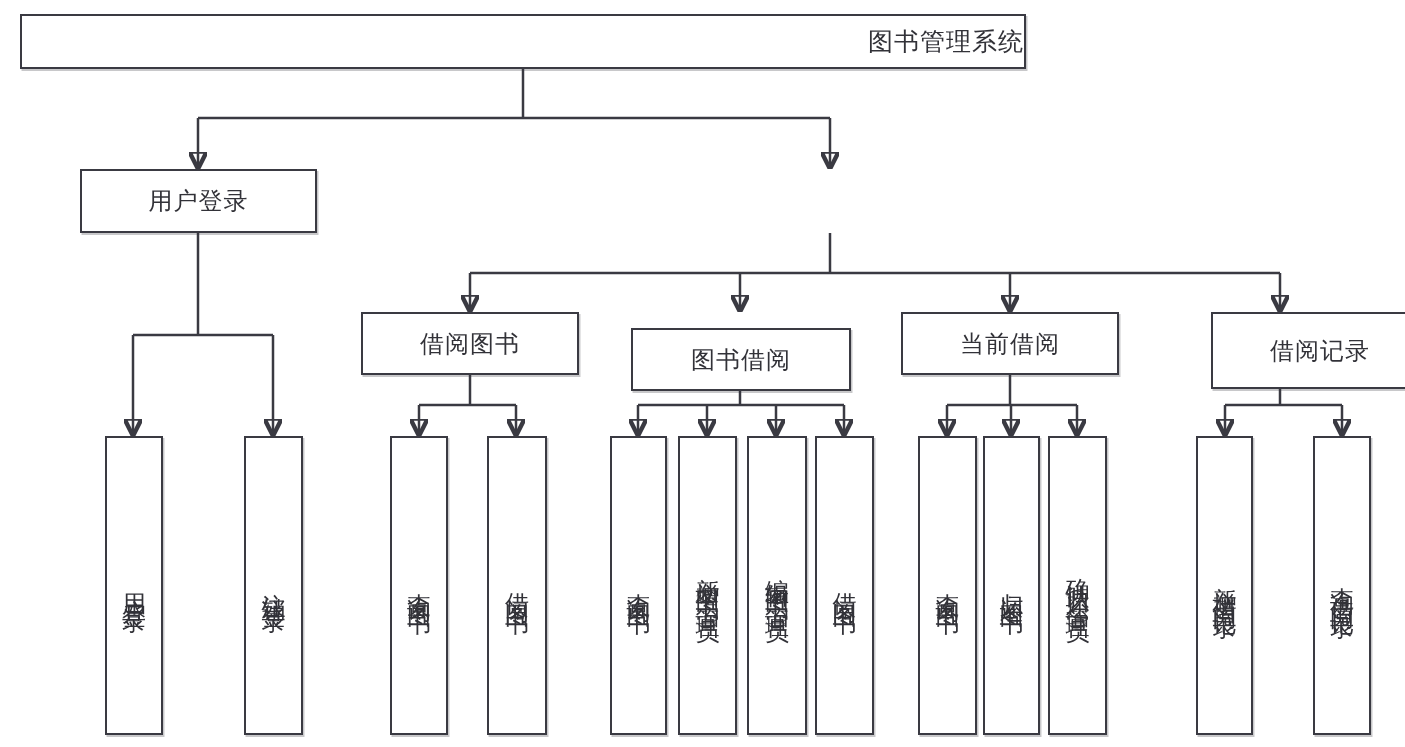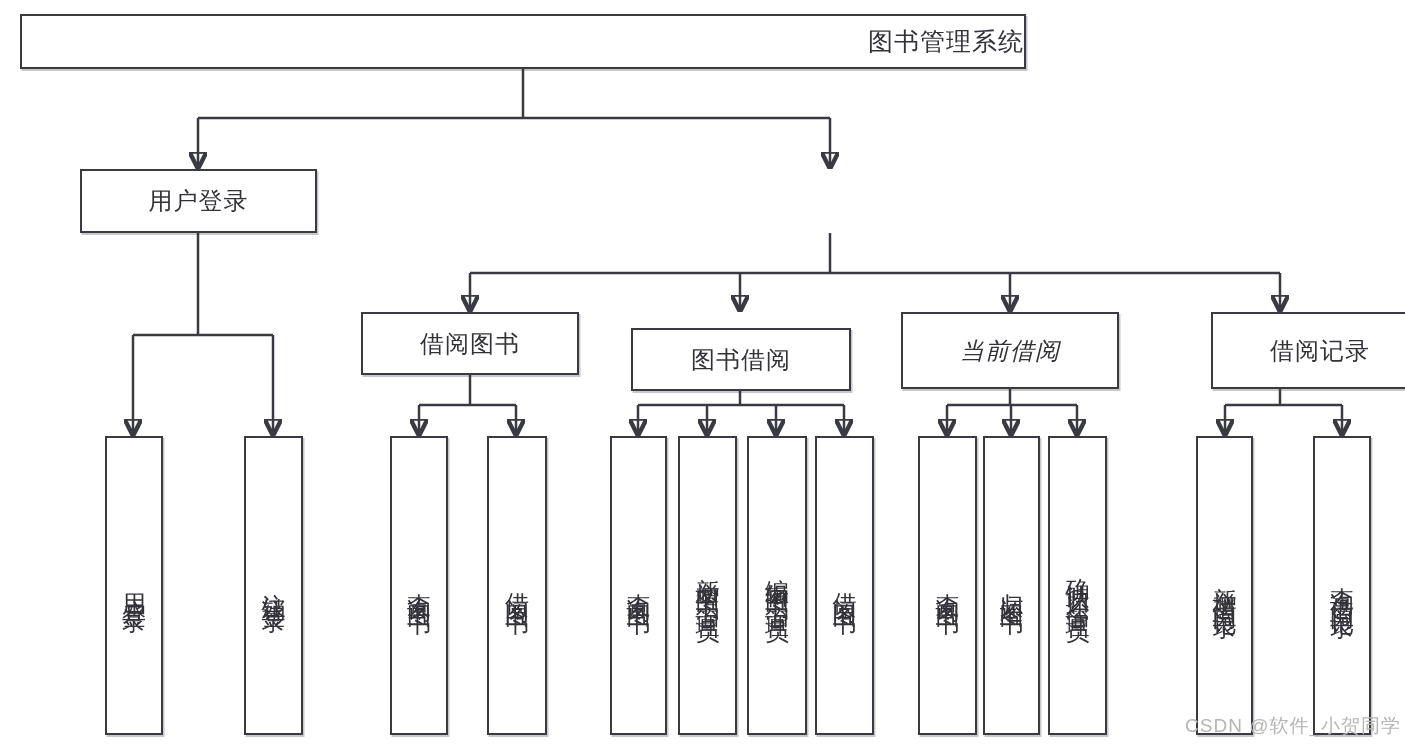--- a/index.html
+++ b/index.html
@@ -119,21 +119,21 @@
   <div class="box" style="left:80px;top:169px;width:237px;height:64px;">
     <span>用户登录</span>
   </div>
 
   <div class="box" style="left:361px;top:312px;width:218px;height:63px;">
     <span>借阅图书</span>
   </div>
   <div class="box" style="left:631px;top:328px;width:220px;height:63px;">
     <span>图书借阅</span>
   </div>
-  <div class="box" style="left:901px;top:312px;width:218px;height:77px;font-style:italic;">
+  <div class="box" style="left:901px;top:312px;width:218px;height:63px;">
     <span>当前借阅</span>
   </div>
   <div class="box" style="left:1171px;top:312px;width:218px;height:77px;margin-left:40px;">
     <span>借阅记录</span>
   </div>
 
   <div class="box" style="left:105px;top:436px;width:58px;height:299px;">
     <span class="vtext">用户登录</span>
   </div>
   <div class="box" style="left:244px;top:436px;width:59px;height:299px;">
@@ -170,15 +170,14 @@
     <span class="vtext">确认归还（管理员）</span>
   </div>
 
   <div class="box" style="left:1196px;top:436px;width:57px;height:299px;">
     <span class="vtext">新增借阅记录</span>
   </div>
   <div class="box" style="left:1313px;top:436px;width:58px;height:299px;">
     <span class="vtext">查询借阅记录</span>
   </div>
 
-  <div class="watermark">CSDN @软件_小贺同学</div>
 
 </div>
 
 </body></html>

